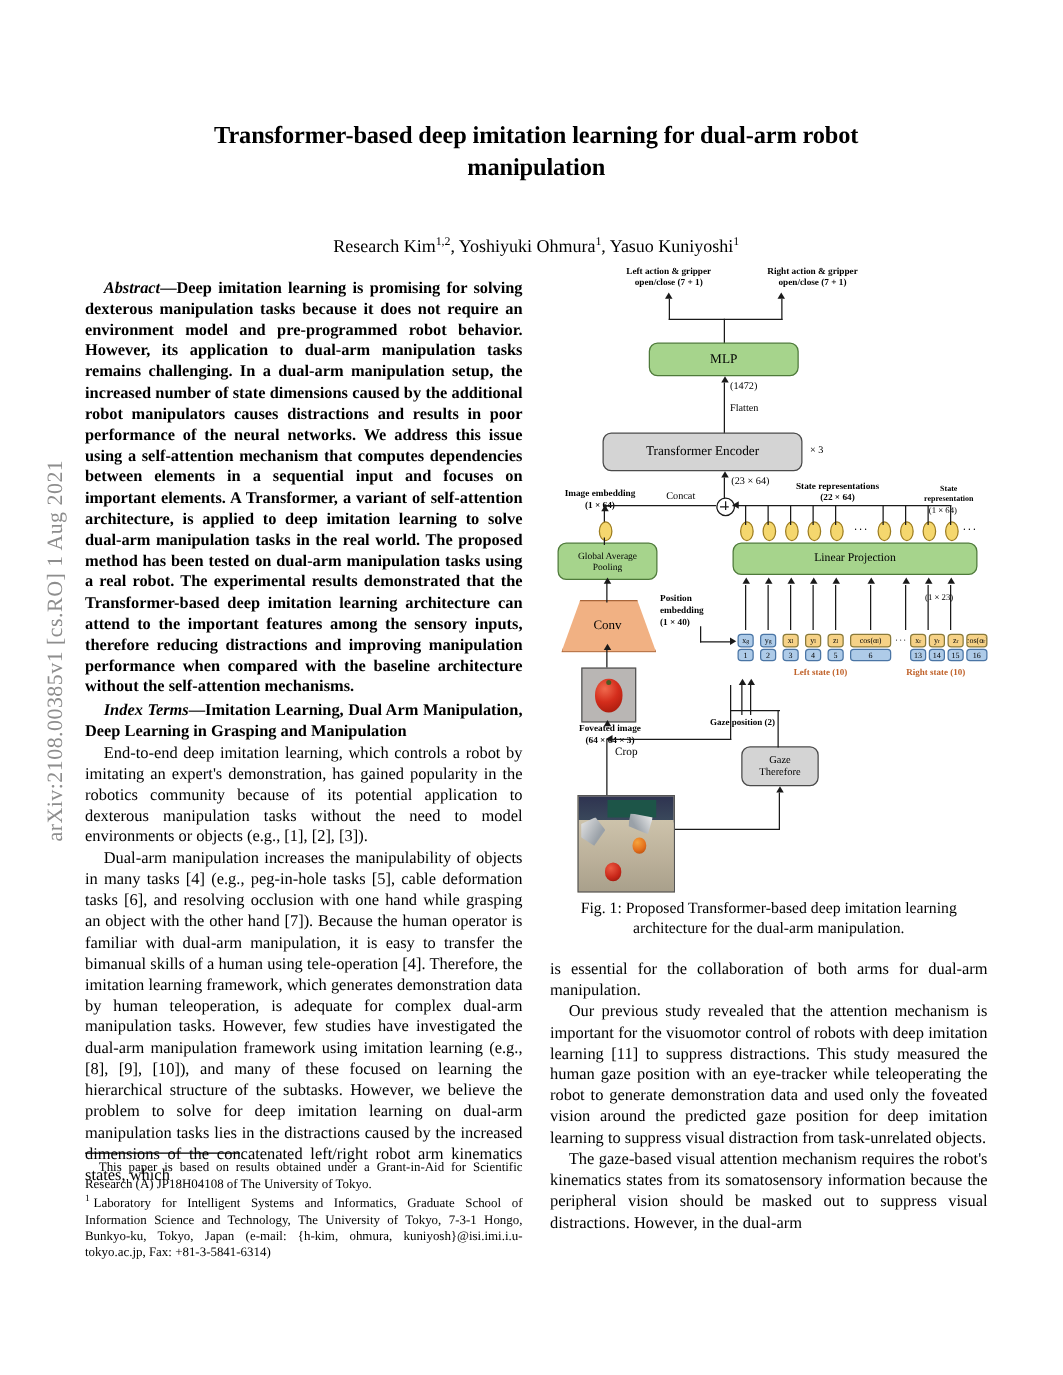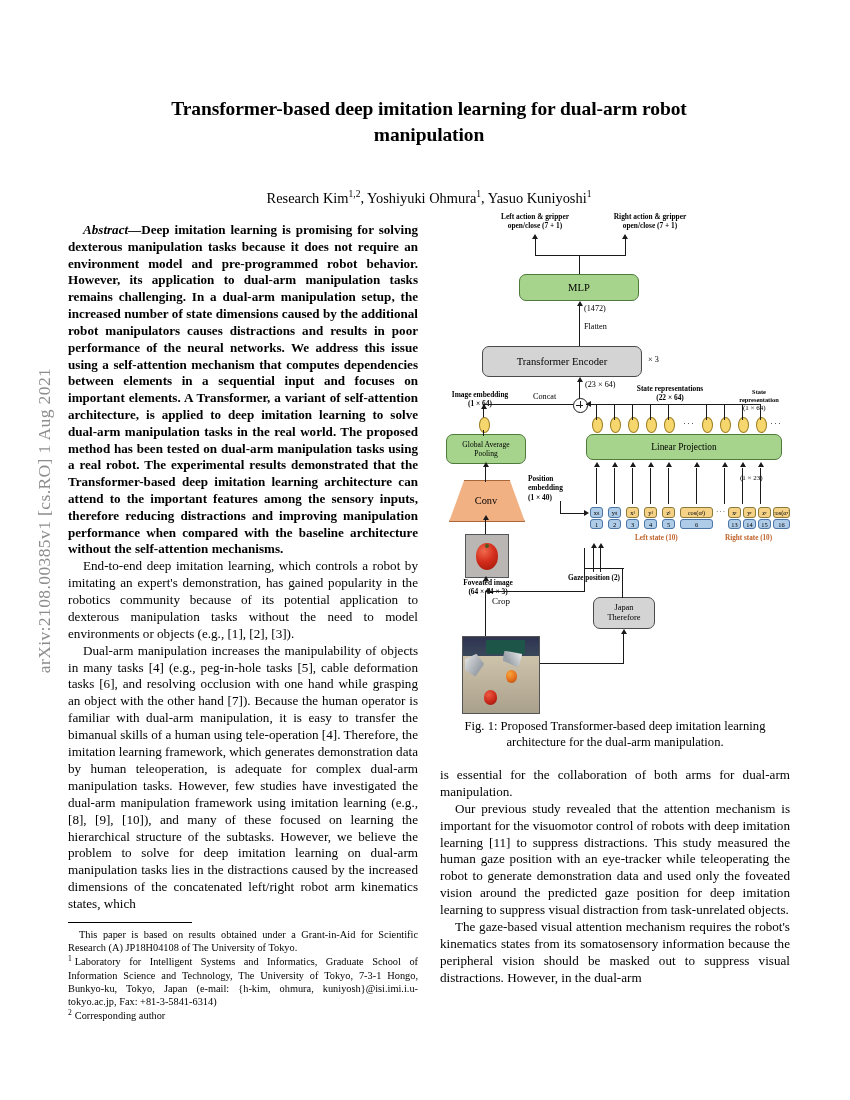--- a/index.html
+++ b/index.html
@@ -354,30 +354,30 @@
       <span>Research Kim</span><span class="sup">1,2</span><span>, </span><span>Yoshiyuki Ohmura</span><span class="sup">1</span><span>, </span><span>Yasuo Kuniyoshi</span><span class="sup">1</span>
     </div>
   </div>
 
   <div id="columns">
 
     <div class="col" id="col-left">
 
       <p class="abstract"><span class="lead-italic">Abstract</span><span>—</span><span>Deep imitation learning is promising for solving dexterous manipulation tasks because it does not require an environment model and pre-programmed robot behavior. However, its application to dual-arm manipulation tasks remains challenging. In a dual-arm manipulation setup, the increased number of state dimensions caused by the additional robot manipulators causes distractions and results in poor performance of the neural networks. We address this issue using a self-attention mechanism that computes dependencies between elements in a sequential input and focuses on important elements. A Transformer, a variant of self-attention architecture, is applied to deep imitation learning to solve dual-arm manipulation tasks in the real world. The proposed method has been tested on dual-arm manipulation tasks using a real robot. The experimental results demonstrated that the Transformer-based deep imitation learning architecture can attend to the important features among the sensory inputs, therefore reducing distractions and improving manipulation performance when compared with the baseline architecture without the self-attention mechanisms.</span></p>
 
+      <p class="abstract" style="margin-top:2px;"><span class="lead-italic">Index Terms</span><span>—</span><span>Imitation Learning, Dual Arm Manipulation, Deep Learning in Grasping and Manipulation</span></p>
 
 
       <p class="body indent">End-to-end deep imitation learning, which controls a robot by imitating an expert's demonstration, has gained popularity in the robotics community because of its potential application to dexterous manipulation tasks without the need to model environments or objects (e.g., [1], [2], [3]).</p>
       <p class="body indent">Dual-arm manipulation increases the manipulability of objects in many tasks [4] (e.g., peg-in-hole tasks [5], cable deformation tasks [6], and resolving occlusion with one hand while grasping an object with the other hand [7]). Because the human operator is familiar with dual-arm manipulation, it is easy to transfer the bimanual skills of a human using tele-operation [4]. Therefore, the imitation learning framework, which generates demonstration data by human teleoperation, is adequate for complex dual-arm manipulation tasks. However, few studies have investigated the dual-arm manipulation framework using imitation learning (e.g., [8], [9], [10]), and many of these focused on learning the hierarchical structure of the subtasks. However, we believe the problem to solve for deep imitation learning on dual-arm manipulation tasks lies in the distractions caused by the increased dimensions of the concatenated left/right robot arm kinematics states, which</p>
 
       <div id="footnote">
         <div id="footnote-rule"></div>
         <p class="fn ind">This paper is based on results obtained under a Grant-in-Aid for Scientific Research (A) JP18H04108 of The University of Tokyo.</p>
         <p class="fn"><span class="fnsup">1</span><span>Laboratory for Intelligent Systems and Informatics, Graduate School of Information Science and Technology, The University of Tokyo, 7-3-1 Hongo, Bunkyo-ku, Tokyo, Japan (e-mail: {h-kim, ohmura, kuniyosh}@isi.imi.i.u-tokyo.ac.jp, Fax: +81-3-5841-6314)</span></p>
-        <p class="fn"><span class="fnsup">2</span><span>Corresponding author</span></p>
       </div>
     </div>
 
     <div class="col" id="col-right">
 
       <div style="height:545px;"></div>
 
       <p class="body">is essential for the collaboration of both arms for dual-arm manipulation.</p>
       <p class="body indent">Our previous study revealed that the attention mechanism is important for the visuomotor control of robots with deep imitation learning [11] to suppress distractions. This study measured the human gaze position with an eye-tracker while teleoperating the robot to generate demonstration data and used only the foveated vision around the predicted gaze position for deep imitation learning to suppress visual distraction from task-unrelated objects.</p>
       <p class="body indent">The gaze-based visual attention mechanism requires the robot's kinematics states from its somatosensory information because the peripheral vision should be masked out to suppress visual distractions. However, in the dual-arm</p>
@@ -551,21 +551,21 @@
 
         <div class="line vline" style="left:45px; top:380px; height:44px;"></div>
         <div class="arrow-up" style="left:42.5px; top:364px;"></div>
         <div class="dnote" style="left:52px; top:384px; font-size:9px;">Crop</div>
 
         <div class="line hline" style="left:45px; top:379px; width:100px;"></div>
         <div class="line vline" style="left:143.6px; top:336px; height:44px;"></div>
         <div class="arrow-left" style="left:45px; top:376px;"></div>
 
         <div class="dbox grey" style="left:153px; top:385px; width:62px; height:32px; font-size:8.4px; line-height:1.2; flex-direction:column;">
-          <span>Japan</span>
+          <span>Gaze</span>
           <span>Therefore</span>
         </div>
 
         <div class="line vline" style="left:182px; top:356px; height:30px;"></div>
         <div class="line hline" style="left:143.6px; top:356px; width:40px;"></div>
 
         <div class="line vline" style="left:183px; top:422px; height:30px;"></div>
         <div class="arrow-up" style="left:180.5px; top:417px;"></div>
         <div class="line hline" style="left:97px; top:451px; width:87px;"></div>
 

